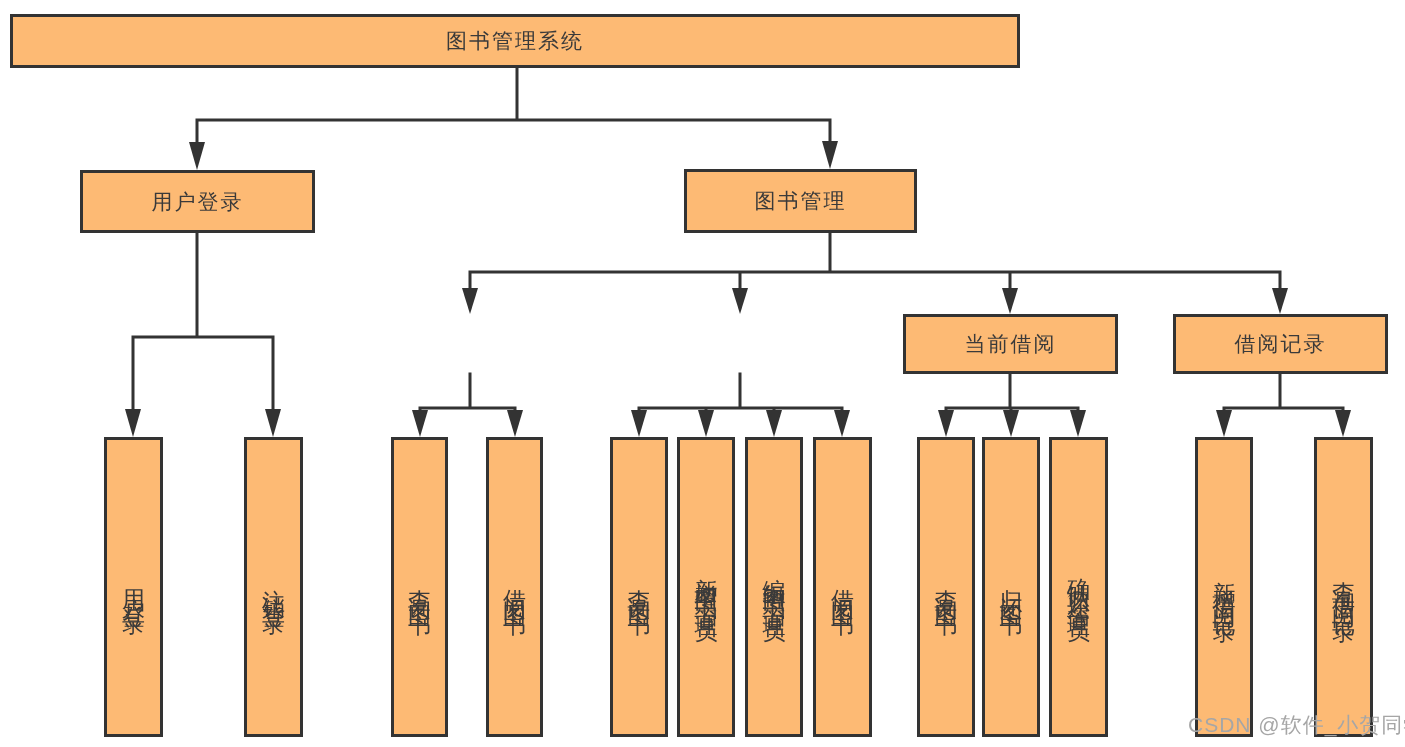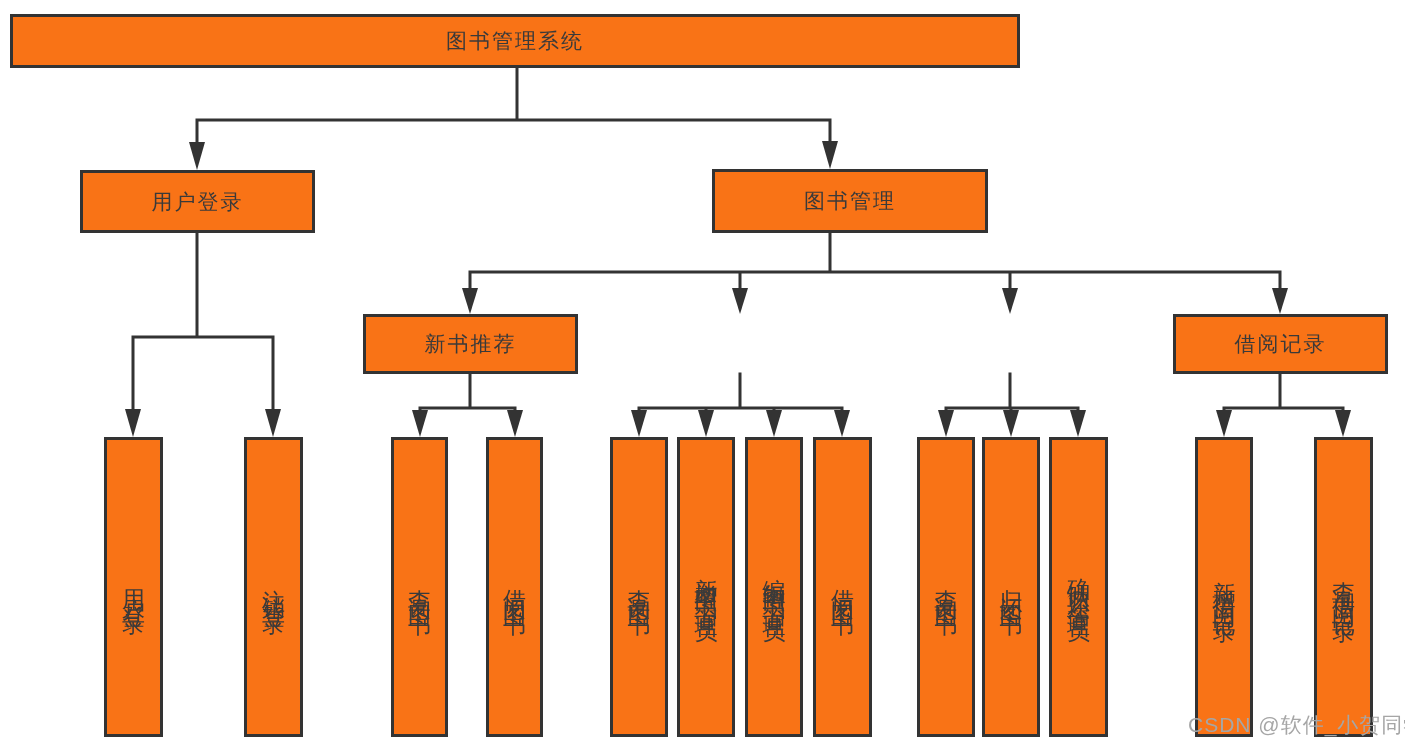--- a/index.html
+++ b/index.html
@@ -18,21 +18,21 @@
   .connectors {
     position: absolute;
     left: 0;
     top: 0;
     width: 1405px;
     height: 747px;
   }
   .box {
     position: absolute;
     box-sizing: border-box;
-    background: #f97316;
+    background: #fdba74;
     border: 3px solid #333333;
     display: flex;
     align-items: center;
     justify-content: center;
   }
   .hlabel {
     color: #3a3a3a;
     font-size: 21px;
     letter-spacing: 2px;
     white-space: nowrap;
@@ -113,26 +113,26 @@
     </g>
   </svg>
 
   <div class="box" style="left:10px;top:14px;width:1010px;height:54px">
     <span class="hlabel">图书管理系统</span>
   </div>
 
   <div class="box" style="left:80px;top:170px;width:235px;height:63px">
     <span class="hlabel">用户登录</span>
   </div>
-  <div class="box" style="left:712px;top:169px;width:276px;height:64px">
+  <div class="box" style="left:684px;top:169px;width:233px;height:64px">
     <span class="hlabel">图书管理</span>
   </div>
 
-  <div class="box" style="left:363px;top:314px;width:215px;height:60px">
-    <span class="hlabel">新书推荐</span>
+  <div class="box" style="left:903px;top:314px;width:215px;height:60px">
+    <span class="hlabel">当前借阅</span>
   </div>
   <div class="box" style="left:1173px;top:314px;width:215px;height:60px">
     <span class="hlabel">借阅记录</span>
   </div>
 
   <div class="box" style="left:104px;top:437px;width:59px;height:300px">
     <span class="vlabel">用户登录</span>
   </div>
   <div class="box" style="left:244px;top:437px;width:59px;height:300px">
     <span class="vlabel">注销登录</span>

